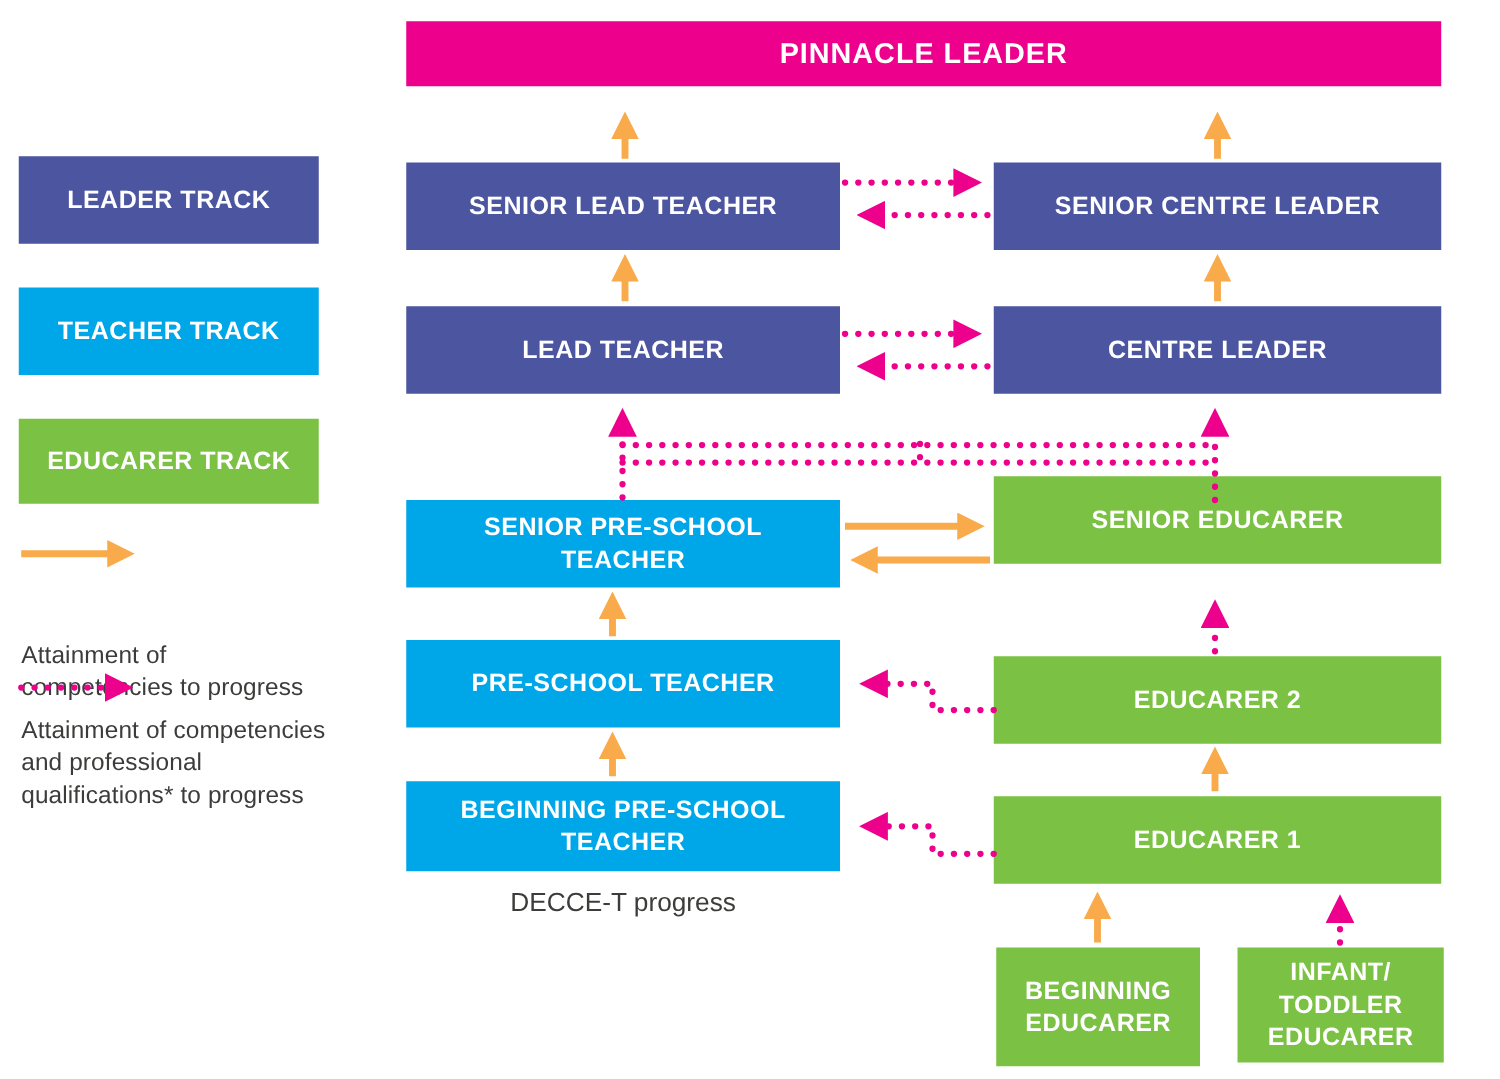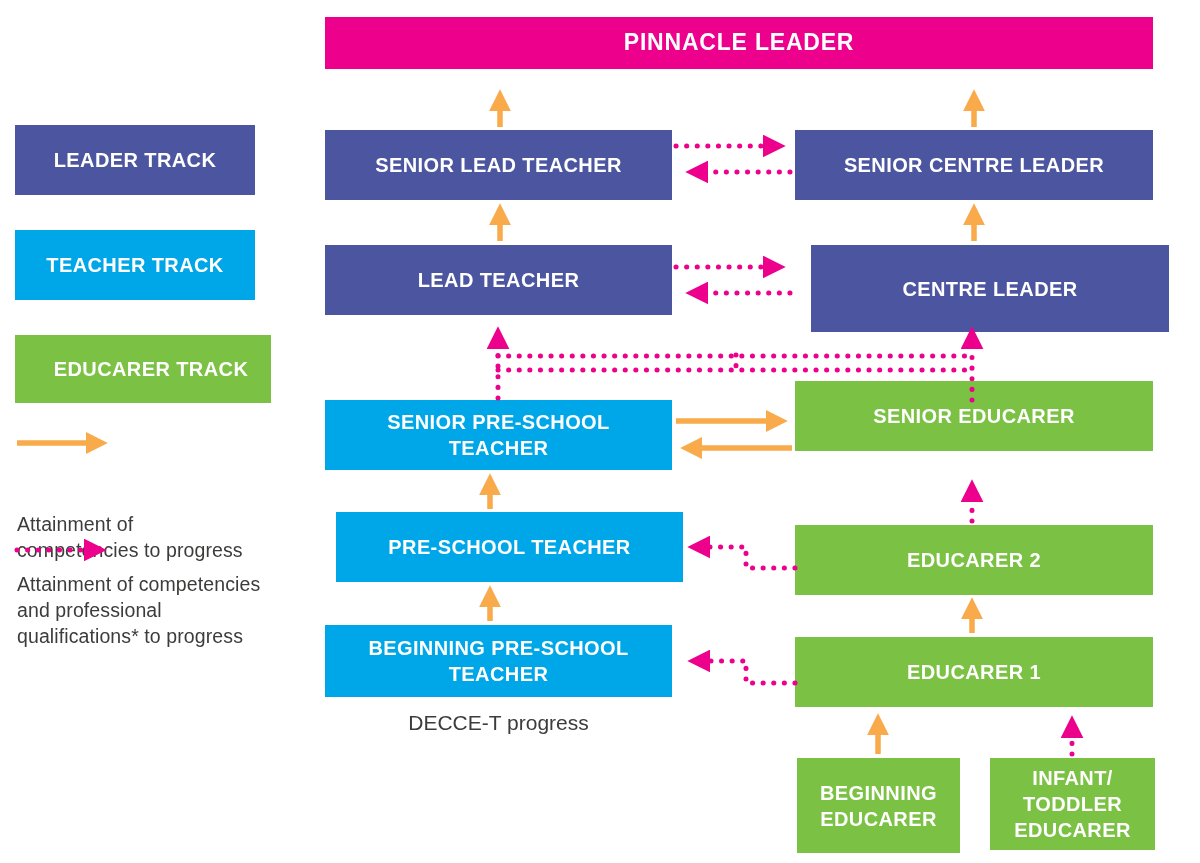--- a/index.html
+++ b/index.html
@@ -22,33 +22,33 @@
   }
   .purple{background:var(--purple);}
   .blue{background:var(--blue);}
   .green{background:var(--green);}
   .magenta{background:var(--magenta);}
 
   .n-pinnacle{left:325px;top:17px;width:828px;height:52px;font-size:23px;letter-spacing:0.8px;}
   .n-slt{left:325px;top:130px;width:347px;height:70px;}
   .n-scl{left:795px;top:130px;width:358px;height:70px;}
   .n-lt{left:325px;top:245px;width:347px;height:70px;text-align:right;}
-  .n-cl{left:795px;top:245px;width:358px;height:87px;margin-left:16px;}
+  .n-cl{left:795px;top:245px;width:358px;height:70px;}
   .n-spt{left:325px;top:400px;width:347px;height:70px;}
   .n-se{left:795px;top:381px;width:358px;height:70px;}
-  .n-pt{left:336px;top:512px;width:347px;height:70px;}
+  .n-pt{left:325px;top:512px;width:347px;height:70px;}
   .n-e2{left:795px;top:525px;width:358px;height:70px;}
   .n-bpt{left:325px;top:625px;width:347px;height:72px;}
   .n-e1{left:795px;top:637px;width:358px;height:70px;}
   .n-be{left:797px;top:758px;width:163px;height:95px;}
   .n-ite{left:990px;top:758px;width:165px;height:92px;}
 
   .lg-leader{left:15px;top:125px;width:240px;height:70px;}
   .lg-teacher{left:15px;top:230px;width:240px;height:70px;}
-  .lg-educarer{left:15px;top:335px;width:240px;height:68px;padding-left:16px;}
+  .lg-educarer{left:15px;top:335px;width:240px;height:68px;}
 
   .caption{
     position:absolute;color:var(--text);font-size:19.5px;line-height:26px;
     white-space:pre-line;font-weight:normal;letter-spacing:0.1px;
   }
   .cap-solid{left:17px;top:467px;width:300px;margin-top:44px;}
   .cap-dotted{left:17px;top:571px;width:300px;}
 
   .note{
     position:absolute;left:325px;top:711px;width:347px;text-align:center;

